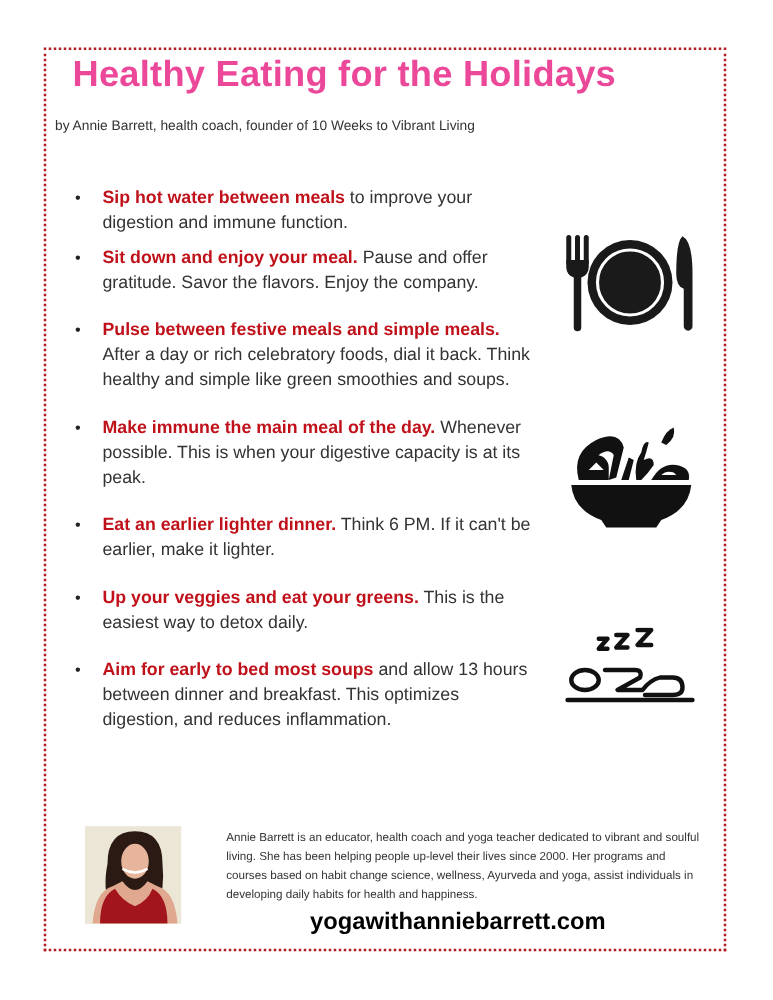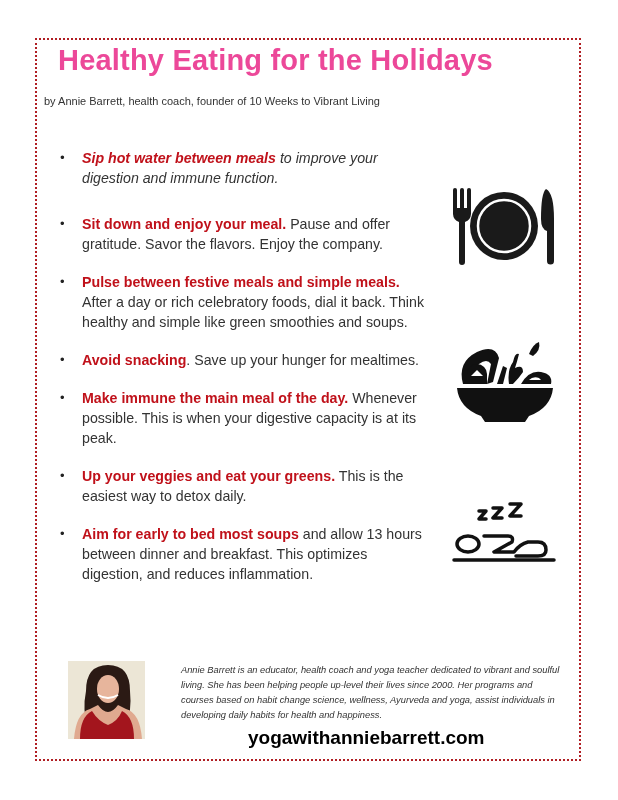--- a/index.html
+++ b/index.html
@@ -6,37 +6,37 @@
   body { width:618px; height:800px; position:relative; overflow:hidden; font-family:"Liberation Sans", sans-serif; color:#333; }
   .frame { position:absolute; left:35px; top:38px; width:546px; height:723px; border:2px dotted #b01e23; box-sizing:border-box; }
   .title { position:absolute; left:58px; top:44px; font-size:29px; font-weight:bold; color:#ec4899; letter-spacing:0.2px; margin:0; }
   .byline { position:absolute; left:44px; top:95px; font-size:11px; color:#333; }
   .tips { position:absolute; left:60px; top:148px; width:370px; margin:0; padding:0; list-style:none; }
   .tip { position:relative; padding-left:22px; font-size:14.2px; line-height:20px; color:#333; margin-bottom:0; }
   .tip::before { content:"\2022"; position:absolute; left:0; top:0; color:#222; font-size:13px; }
   .tip .hl { color:#c0111a; font-weight:bold; }
   .icon { position:absolute; }
   .photo { position:absolute; left:68px; top:661px; width:77px; height:78px; overflow:hidden; background:#efe9dc; }
-  .bio { position:absolute; left:181px; top:663px; width:380px; font-size:9.3px; line-height:15px; font-style:italic; color:#333; }
+  .bio { position:absolute; left:181px; top:663px; width:380px; font-size:9.3px; line-height:15px; color:#333; }
   .site { position:absolute; left:248px; top:727px; font-size:19px; font-weight:bold; color:#000000; }
 </style>
 </head>
 <body>
 
 <div class="frame"></div>
 
 <h1 class="title">Healthy Eating for the Holidays</h1>
 <div class="byline">by Annie Barrett, health coach, founder of 10 Weeks to Vibrant Living</div>
 
 <ul class="tips">
-  <li class="tip" style="margin-bottom:26px;font-style:italic;"><span class="hl">Sip hot water between meals</span><span> to improve your digestion and immune function.</span></li>
+  <li class="tip" style="margin-bottom:8px;"><span class="hl">Sip hot water between meals</span><span> to improve your digestion and immune function.</span></li>
   <li class="tip" style="margin-bottom:18px;"><span class="hl">Sit down and enjoy your meal.</span><span> Pause and offer gratitude. Savor the flavors. Enjoy the company.</span></li>
   <li class="tip" style="margin-bottom:18px;"><span class="hl">Pulse between festive meals and simple meals.</span><span> After a day or rich celebratory foods, dial it back. Think healthy and simple like green smoothies and soups.</span></li>
-  <li class="tip" style="margin-bottom:18px;"><span class="hl">Avoid snacking</span><span>. Save up your hunger for mealtimes.</span></li>
   <li class="tip" style="margin-bottom:18px;"><span class="hl">Make immune the main meal of the day.</span><span> Whenever possible. This is when your digestive capacity is at its peak.</span></li>
+  <li class="tip" style="margin-bottom:18px;"><span class="hl">Eat an earlier lighter dinner.</span><span>  Think 6 PM.  If it can't be earlier, make it lighter.</span></li>
   <li class="tip" style="margin-bottom:18px;"><span class="hl">Up your veggies and eat your greens.</span><span> This is the easiest way to detox daily.</span></li>
   <li class="tip"><span class="hl">Aim for early to bed most soups</span><span> and allow 13 hours between dinner and breakfast. This optimizes digestion, and reduces inflammation.</span></li>
 </ul>
 
 <svg class="icon" style="left:448px;top:186px;" width="112" height="82" viewBox="0 0 112 82">
   <g fill="#1a1a1a">
     <rect x="5" y="2" width="4" height="24" rx="2"></rect>
     <rect x="12" y="2" width="4" height="24" rx="2"></rect>
     <rect x="19" y="2" width="4" height="24" rx="2"></rect>
     <path d="M5 22 h18 v6 a9 9 0 0 1 -6 8 v40 a3 3 0 0 1 -6 0 v-40 a9 9 0 0 1 -6 -8z"></path>

